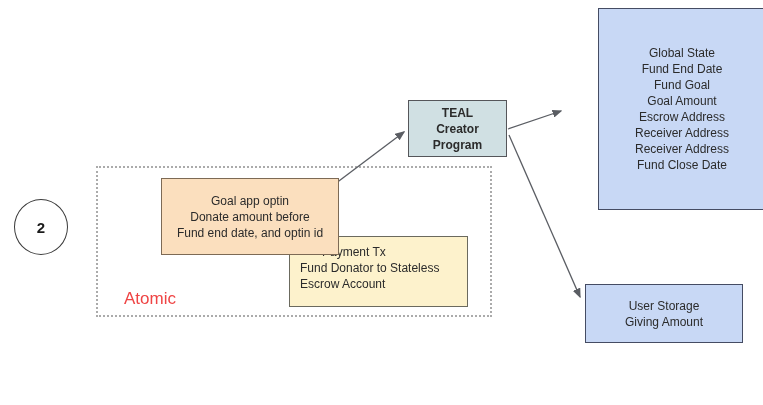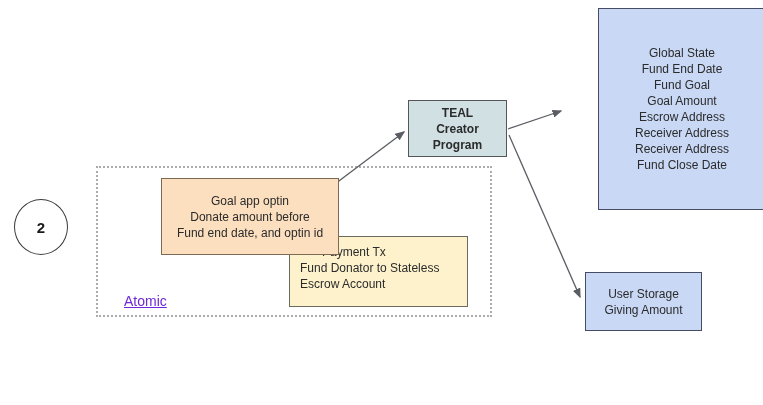--- a/index.html
+++ b/index.html
@@ -40,23 +40,22 @@
     position: absolute;
     left: 96px; top: 166px;
     width: 396px; height: 151px;
     border: 2px dotted #ababab;
     box-sizing: border-box;
     background: transparent;
   }
   .atomic-label {
     position: absolute;
     left: 26px; bottom: 6px;
-    font-size: 14px;
-    color: #6d28d9;
-    text-decoration: underline;
+    font-size: 17px;
+    color: #ef4444;
   }
   .goal-optin-box {
     left: 129px; top: 178px;
     width: 178px; height: 77px;
     background: var(--goal-optin-fill, #fbdfbe);
     border: 1px solid var(--goal-optin-border, #7d6a55);
     z-index: 3;
     margin-left: 32px;
   }
   .payment-tx-box {
@@ -81,22 +80,22 @@
     font-weight: bold;
   }
   .global-state-box {
     left: 598px; top: 8px;
     width: 168px; height: 202px;
     background: var(--state-fill, #c8d8f5);
     border: 1px solid var(--state-border, #454c63);
     z-index: 2;
   }
   .user-storage-box {
-    left: 585px; top: 272px;
-    width: 117px; height: 59px;
+    left: 585px; top: 284px;
+    width: 158px; height: 59px;
     background: var(--state-fill, #c8d8f5);
     border: 1px solid var(--state-border, #454c63);
     z-index: 2;
   }
   .arrow-layer {
     position: absolute;
     left: 0; top: 0;
     width: 763px; height: 405px;
     z-index: 1;
     pointer-events: none;

